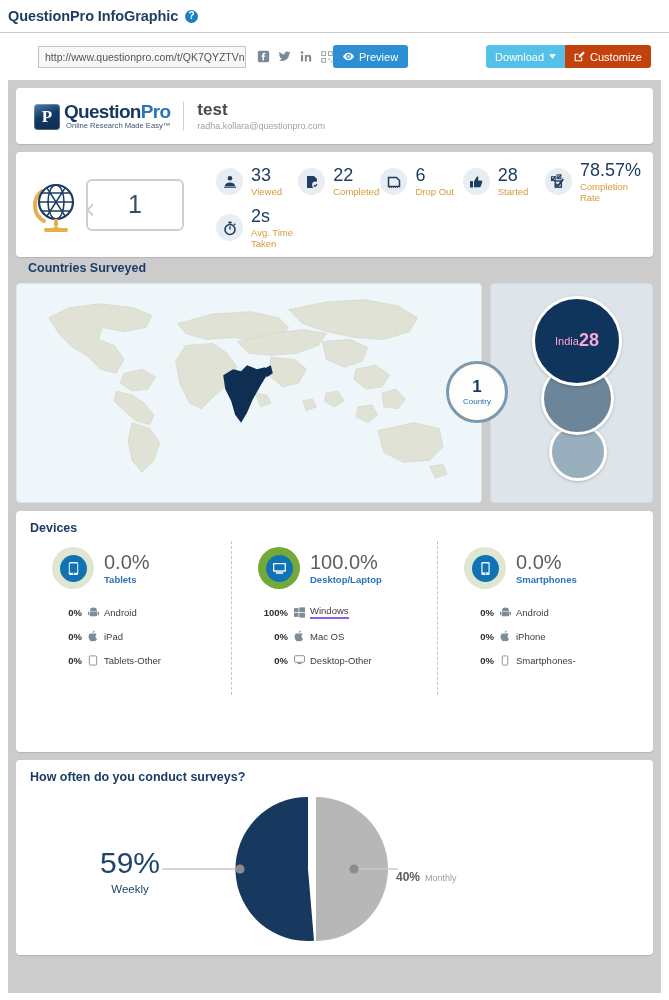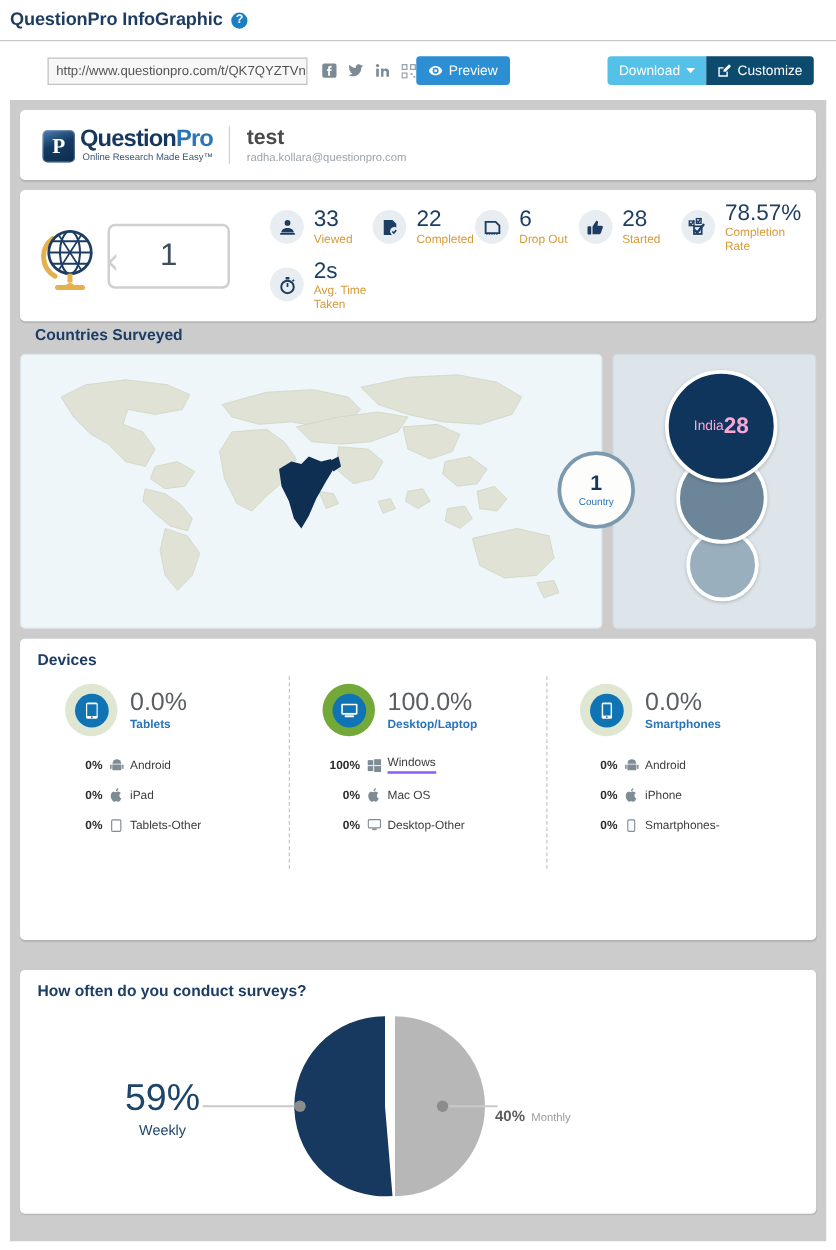--- a/index.html
+++ b/index.html
@@ -56,21 +56,21 @@
     border-radius:3px;
     height:23px;
     display:inline-flex;align-items:center;justify-content:center;gap:5px;
     padding:0 10px;
     font-family:"Liberation Sans",sans-serif;
     white-space:nowrap;
   }
   .btn-preview { background:#2c8fd4; }
   .right-btns { margin-left:auto; display:flex;border-radius:10px; }
   .btn-download { background:#55c1e8; border-radius:3px 0 0 3px; padding:0 9px; }
-  .btn-customize { background:#0c4a6e; border-radius:0 3px 3px 0; padding:0 9px; }
+  .btn-customize { background:#c2410c; border-radius:0 3px 3px 0; padding:0 9px; }
 
   
   .canvas {
     position:absolute; left:8px; top:80px;
     width:653px; height:913px;
     background:#cccccc;
     padding:8px;
   }
   .card {
     background:#fff;
@@ -184,21 +184,21 @@
   .dev-pct { font-size:20px;color:#5a5f63;line-height:1; font-weight:300; }
   .dev-lbl { font-size:9.5px;color:#2a74b8;font-weight:bold;margin-top:2px; }
   .os-list { margin-top:11px; padding-left:20px; }
   .os-row { display:flex; align-items:center; height:24px; font-size:9.5px; }
   .os-pct { width:36px; text-align:right; font-weight:bold; color:#2b2b2b; font-size:9.5px; }
   .os-ico { width:22px; display:flex; justify-content:center; align-items:center; color:#7e8c96; }
   .os-name { color:#3c3c3c; font-size:9.5px; white-space:nowrap; }
   .os-row.active .os-name { border-bottom:2px solid #8b5cf6; padding-bottom:1px; }
 
   
-  .pie-card { margin-top:24px; height:195px; position:relative; }
+  .pie-card { margin-top:8px; height:195px; position:relative; }
   .pie-wrap { position:absolute; left:0; top:26px; width:100%; height:165px; }
   .lbl-left { position:absolute; left:84px; top:62px; text-align:center; }
   .lbl-left .v { font-size:30px; color:#1d4469; line-height:1; font-weight:300; }
   .lbl-left .n { font-size:11.5px; color:#1d4469; margin-top:5px; }
   .lbl-right { position:absolute; left:380px; top:84px; display:flex; align-items:baseline; gap:5px; }
   .lbl-right .v { font-size:12px; font-weight:bold; color:#5d5d5d; }
   .lbl-right .n { font-size:9px; color:#9b9b9b; }
 </style>
 </head>
 <body>

